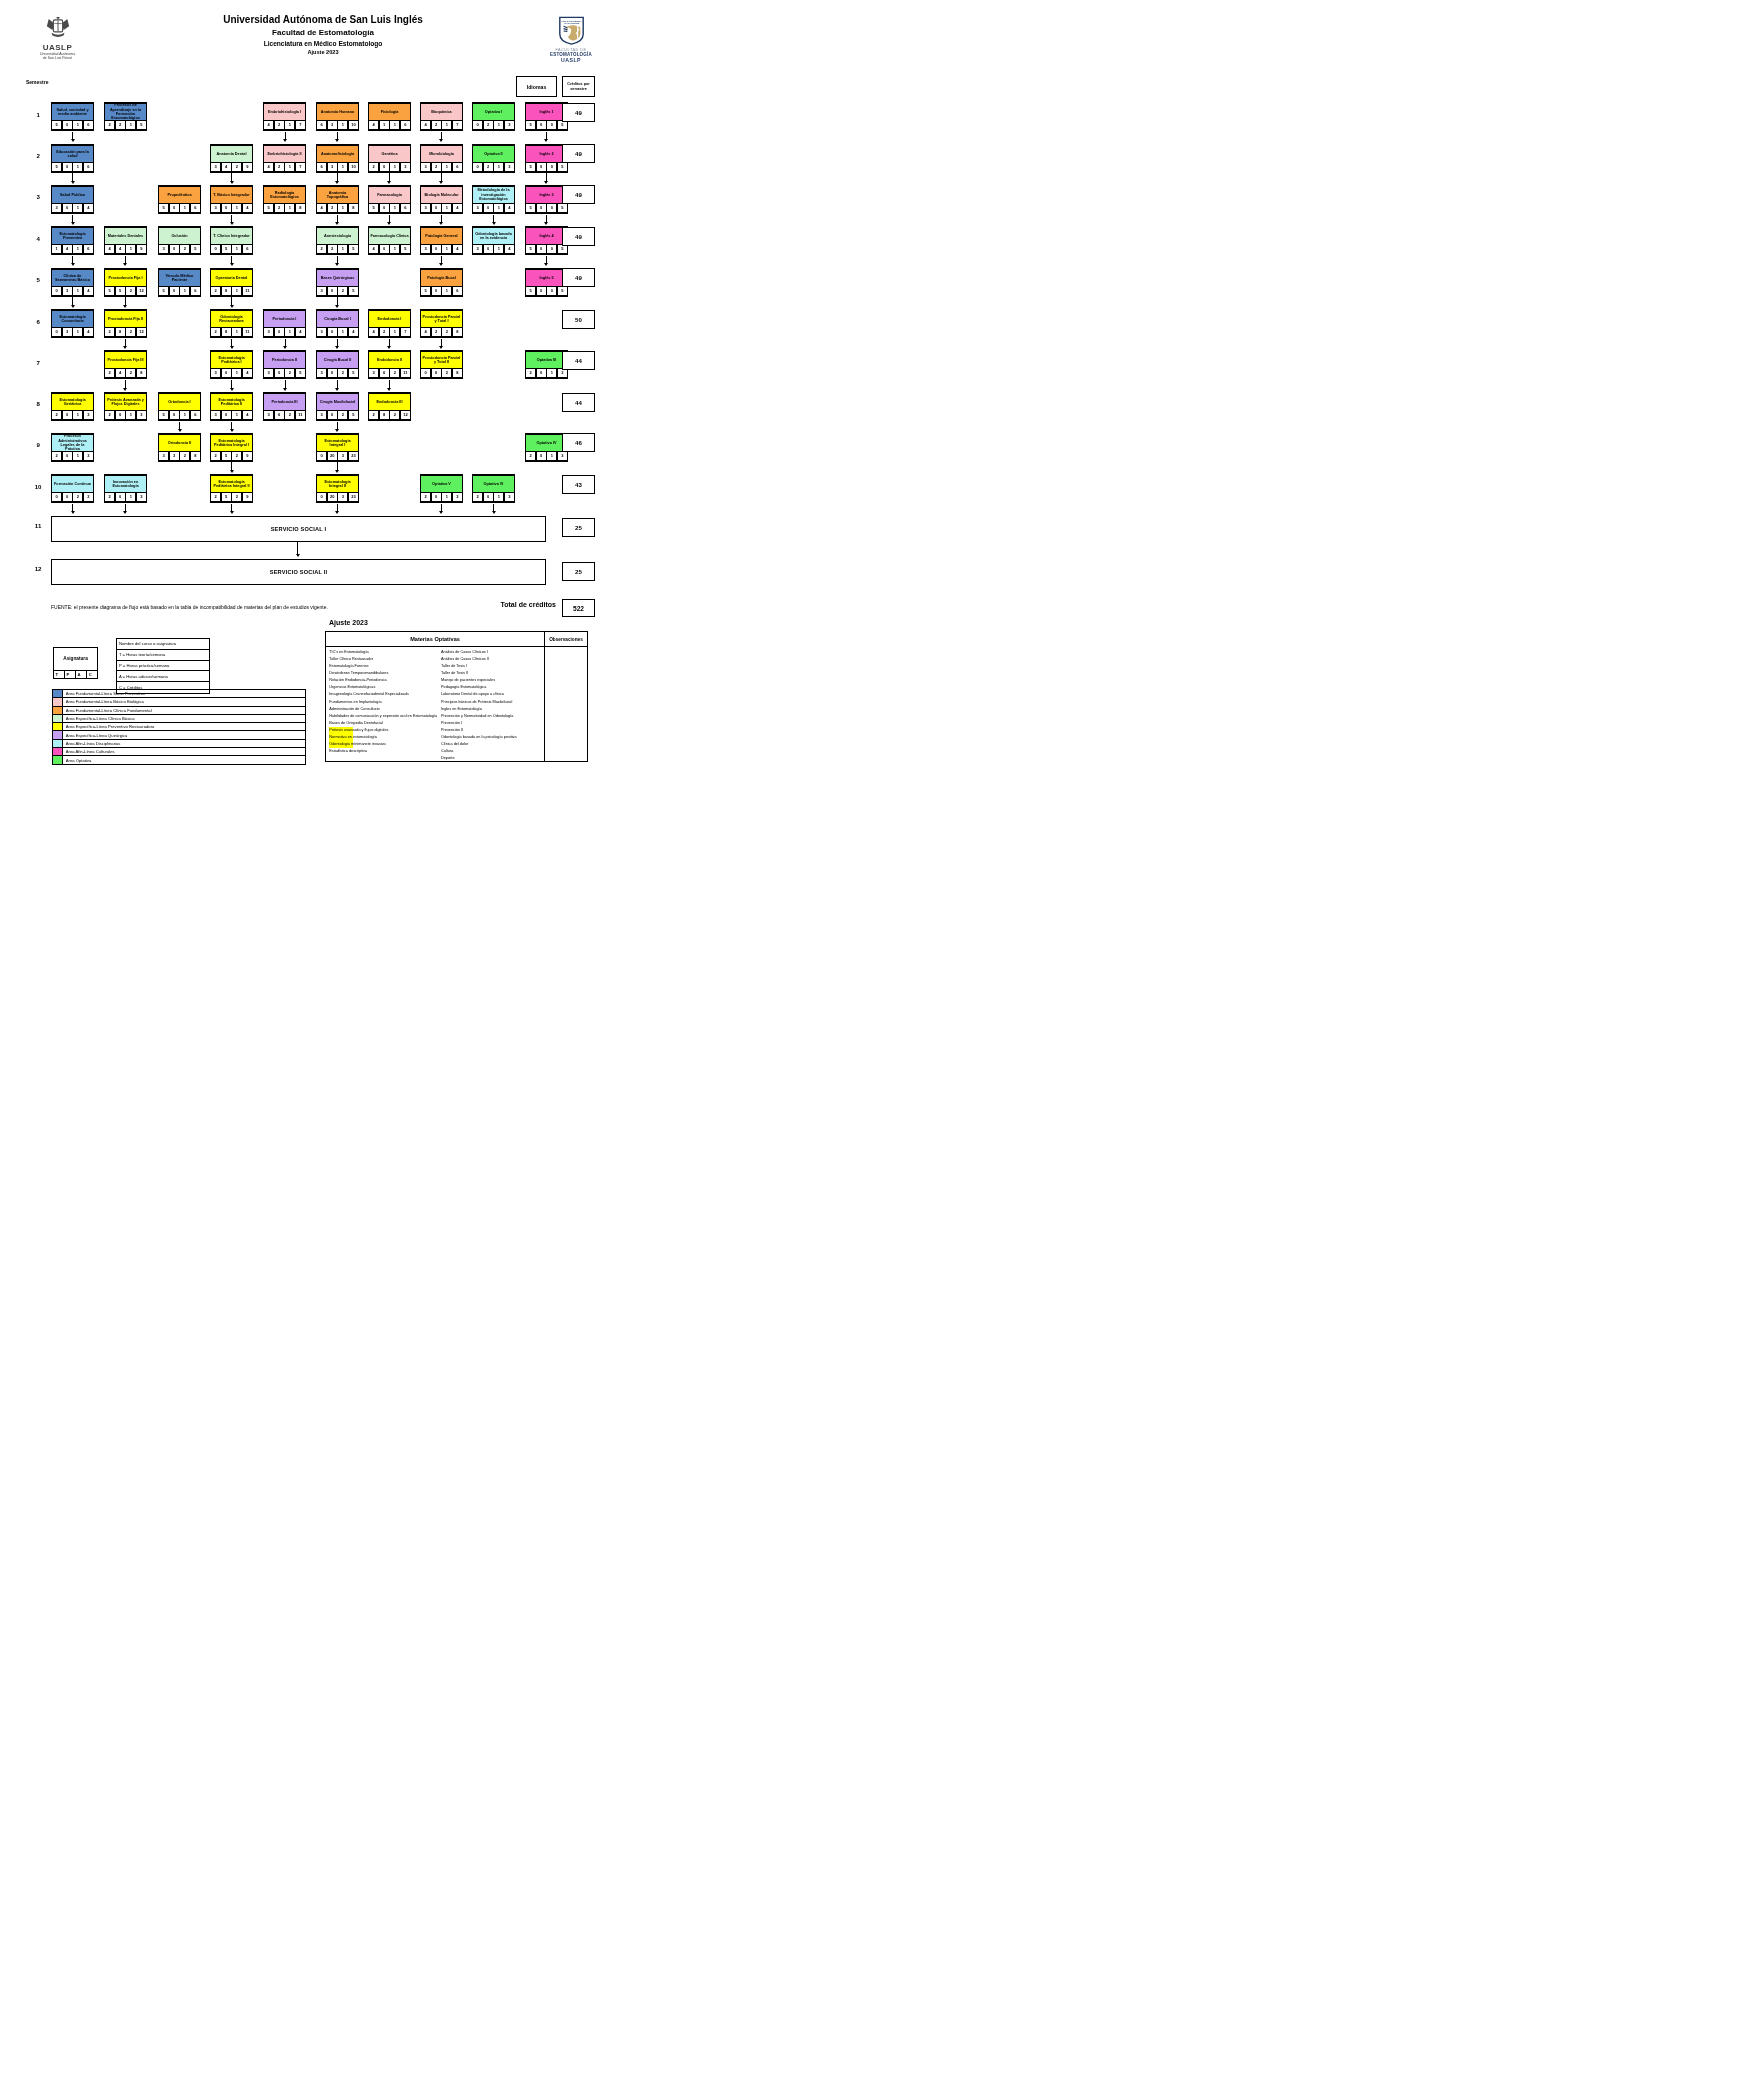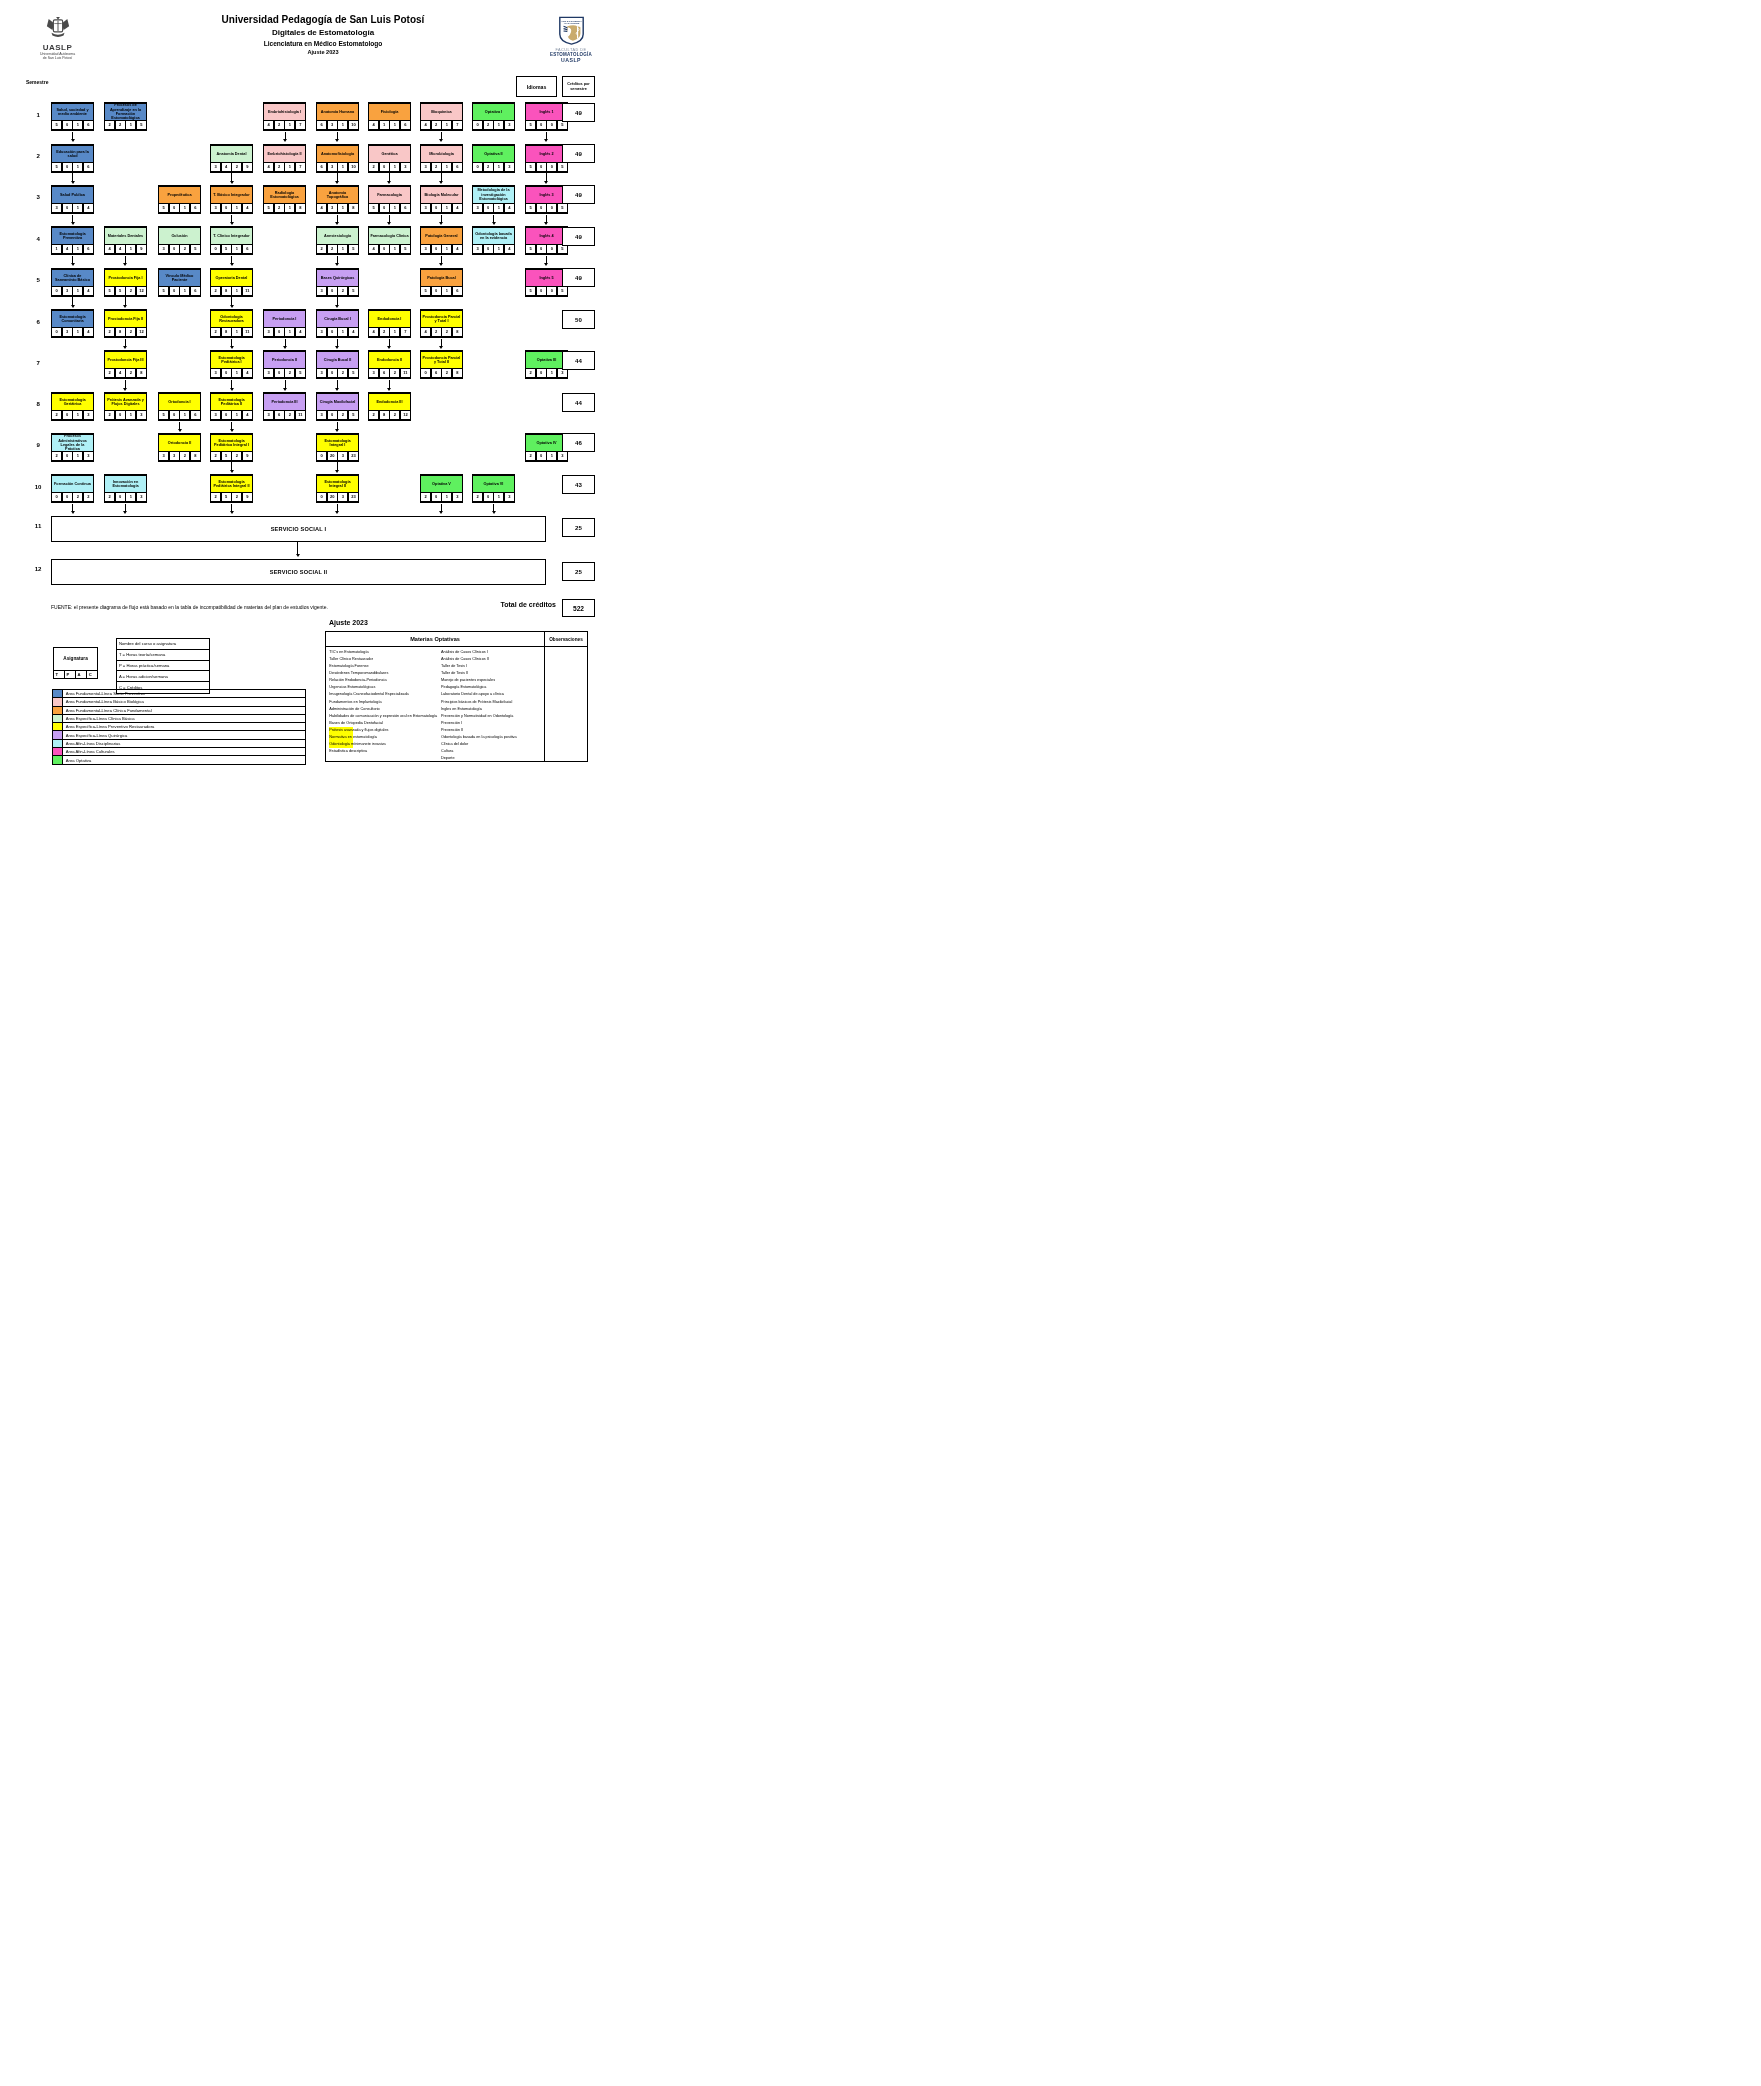--- a/index.html
+++ b/index.html
@@ -90,22 +90,22 @@
       <line x1="20" y1="16" x2="36" y2="16" stroke="#4a4a4a" stroke-width="1.5"></line>
       <polygon points="24,2 32,2 28,8" fill="#4a4a4a"></polygon>
       <path d="M14,36 Q28,44 42,36 L40,42 Q28,48 16,42 Z" fill="#4a4a4a"></path>
     </svg>
     <div class="acr">UASLP</div>
     <div class="cap">Universidad Autónoma</div>
     <div class="cap">de San Luis Potosí</div>
   </div>
 
   <div class="hdr">
-    <div class="t1">Universidad Pedagogía de San Luis Potosí</div>
-    <div class="t2">Digitales de Estomatología</div>
+    <div class="t1">Universidad Autónoma de San Luis Inglés</div>
+    <div class="t2">Facultad de Estomatología</div>
     <div class="t3">Licenciatura en Médico Estomatologo</div>
     <div class="t4">Ajuste 2023</div>
   </div>
 
   <div class="logoR">
     <svg width="29" height="29" viewBox="0 0 62 62">
       <path d="M6,3 h50 v36 q0,16 -25,21 q-25,-5 -25,-21 Z" fill="#fff" stroke="#1f3864" stroke-width="3"></path>
       <text x="31" y="12" font-size="5.2" text-anchor="middle" fill="#1f3864" font-family="Liberation Sans, sans-serif" font-weight="bold">ARS ET SCIENTIA</text>
       <text x="31" y="18" font-size="5.2" text-anchor="middle" fill="#1f3864" font-family="Liberation Sans, sans-serif" font-weight="bold">AT SALUTEM</text>
       <path d="M22,22 q16,-5 28,2 v14 q0,10 -16,15 q-12,-4 -12,-14 Z" fill="#c9ab6d"></path>

